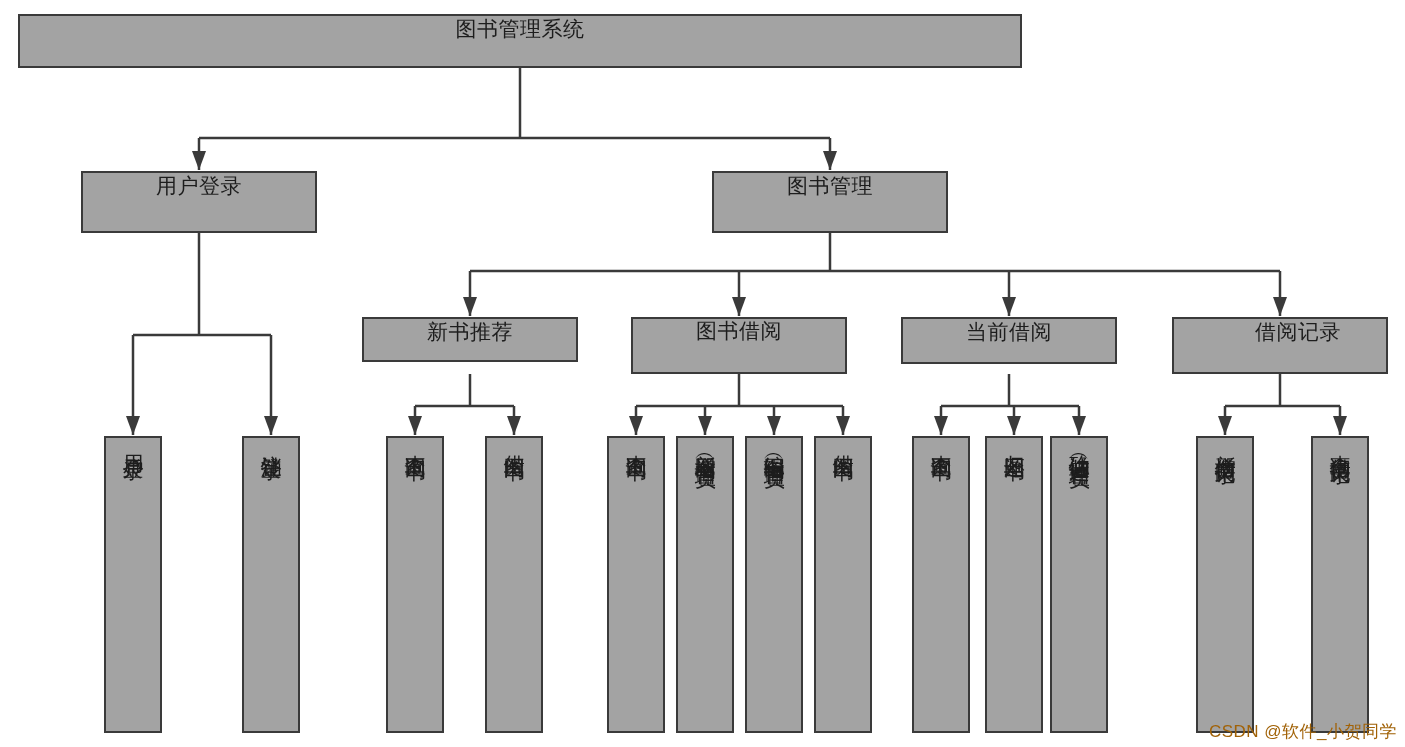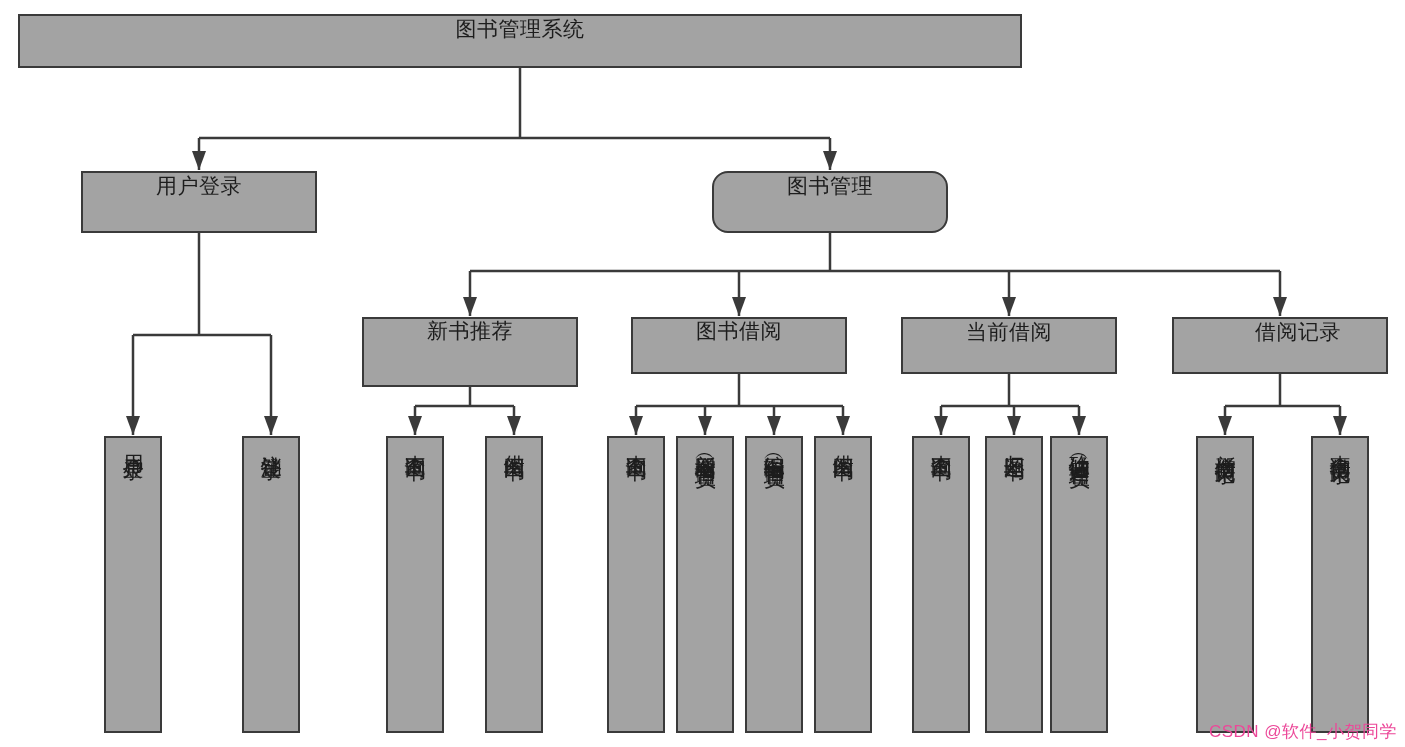--- a/index.html
+++ b/index.html
@@ -60,21 +60,21 @@
     fill: none;
   }
   .conn-head {
     fill: #3a3a3a;
   }
   #watermark {
     position: absolute;
     right: 8px;
     bottom: 4px;
     font-size: 17px;
-    color: #ec4899;
+    color: #a16207;
     white-space: nowrap;
     letter-spacing: 0.5px;
   }
 </style>
 </head>
 <body>
 
 <div id="diagram-root">
   <svg id="connectors" viewBox="0 0 1405 747">
       <line x1="520" y1="68" x2="520" y2="138" class="conn-line"></line>
@@ -130,30 +130,30 @@
       <line x1="1340" y1="406" x2="1340" y2="435" class="conn-line"></line>
       <polygon points="1333,416 1347,416 1340,435" class="conn-head"></polygon>
     </svg>
   <div id="nodes-layer">
       <div class="node-box" style="left: 18px; top: 14px; width: 1004px; height: 54px;">
         <span class="node-label-h">图书管理系统</span>
       </div>
       <div class="node-box" style="left: 81px; top: 171px; width: 236px; height: 62px;">
         <span class="node-label-h">用户登录</span>
       </div>
-      <div class="node-box" style="left: 712px; top: 171px; width: 236px; height: 62px; border-radius: 16px;">
+      <div class="node-box" style="left: 712px; top: 171px; width: 236px; height: 62px;">
         <span class="node-label-h">图书管理</span>
       </div>
       <div class="node-box" style="left: 104px; top: 436px; width: 58px; height: 297px;">
         <span class="node-label-v">用户登录</span>
       </div>
       <div class="node-box" style="left: 242px; top: 436px; width: 58px; height: 297px;">
         <span class="node-label-v">注销登录</span>
       </div>
-      <div class="node-box" style="left: 362px; top: 317px; width: 216px; height: 70px; font-family: Liberation Serif, serif;">
+      <div class="node-box" style="left: 362px; top: 317px; width: 216px; height: 45px;">
         <span class="node-label-h">新书推荐</span>
       </div>
       <div class="node-box" style="left: 386px; top: 436px; width: 58px; height: 297px;">
         <span class="node-label-v">查询图书</span>
       </div>
       <div class="node-box" style="left: 485px; top: 436px; width: 58px; height: 297px;">
         <span class="node-label-v">借阅图书</span>
       </div>
       <div class="node-box" style="left: 631px; top: 317px; width: 216px; height: 57px; font-family: Liberation Serif, serif;">
         <span class="node-label-h">图书借阅</span>
@@ -163,21 +163,21 @@
       </div>
       <div class="node-box" style="left: 676px; top: 436px; width: 58px; height: 297px;">
         <span class="node-label-v">新增图书（管理员）</span>
       </div>
       <div class="node-box" style="left: 745px; top: 436px; width: 58px; height: 297px;">
         <span class="node-label-v">编辑图书（管理员）</span>
       </div>
       <div class="node-box" style="left: 814px; top: 436px; width: 58px; height: 297px;">
         <span class="node-label-v">借阅图书</span>
       </div>
-      <div class="node-box" style="left: 901px; top: 317px; width: 216px; height: 57px;">
+      <div class="node-box" style="left: 901px; top: 317px; width: 216px; height: 47px;">
         <span class="node-label-h">当前借阅</span>
       </div>
       <div class="node-box" style="left: 912px; top: 436px; width: 58px; height: 297px;">
         <span class="node-label-v">查询图书</span>
       </div>
       <div class="node-box" style="left: 985px; top: 436px; width: 58px; height: 297px;">
         <span class="node-label-v">归还图书</span>
       </div>
       <div class="node-box" style="left: 1050px; top: 436px; width: 58px; height: 297px;">
         <span class="node-label-v">确认归还（管理员）</span>

